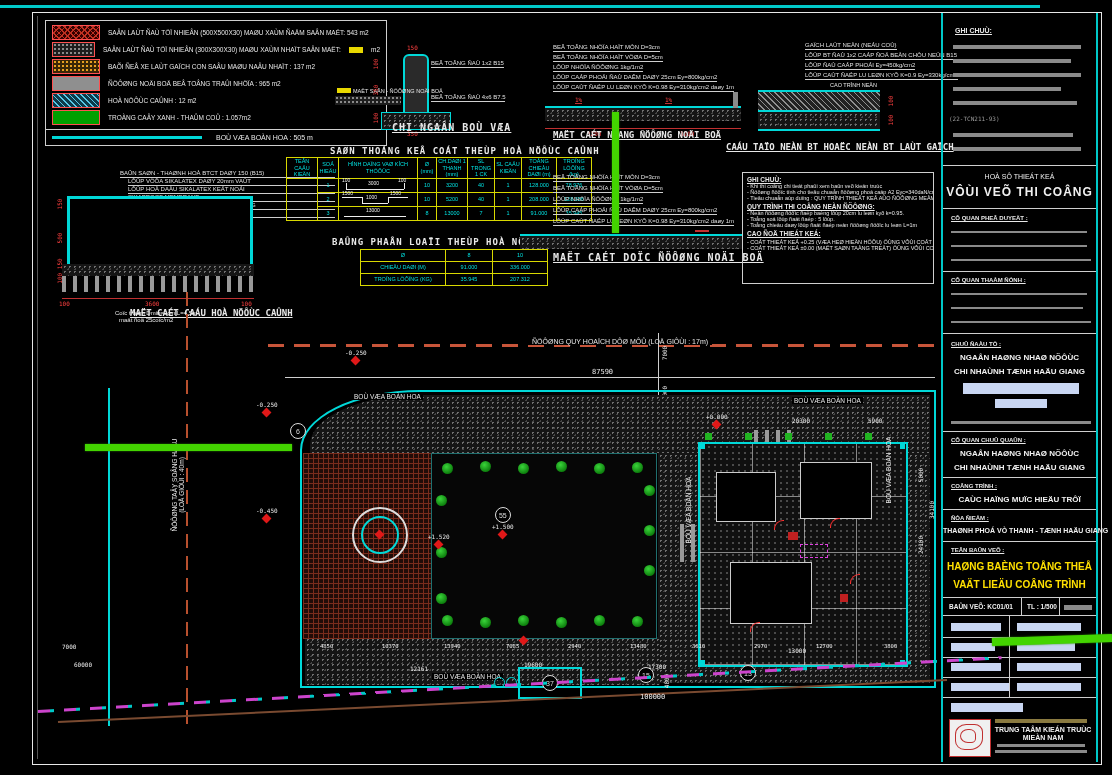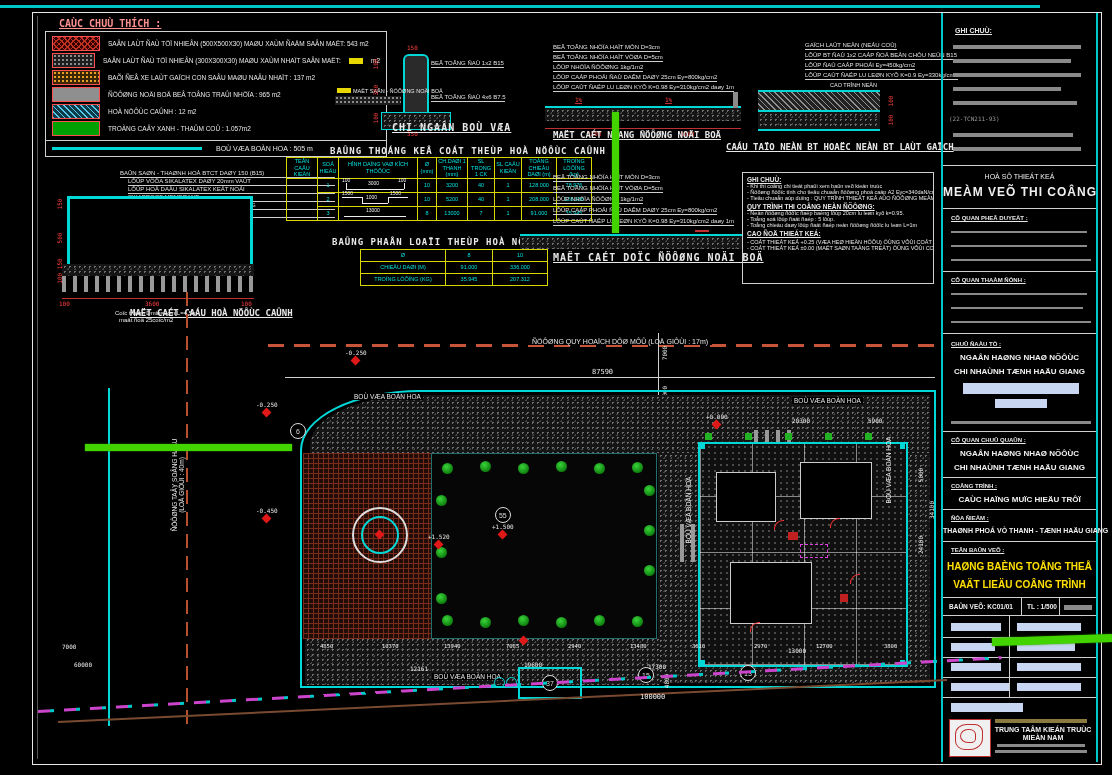--- a/index.html
+++ b/index.html
@@ -59,21 +59,20 @@
 </head>
 <body>
 
 <div id="sheet">
 
   <div class="abs gbar" style="left:0;top:5px;width:1040px;height:3px;background:#00c8c8;box-shadow:none;"></div>
   <div class="abs" style="left:32px;top:12px;width:1068px;height:751px;border:1px solid #e8e8e8;"></div>
   <div class="abs" style="left:37px;top:16px;width:0;height:743px;border-left:1px solid #555;"></div>
 
   <div class="abs" style="left:45px;top:18px;width:342px;">
-    <div class="t t10 b u mono" style="color:#ff9090;margin-left:14px;">CAÙC CHUÙ THÍCH :</div>
     <div style="border:1px solid #cfcfcf;margin-top:2px;padding:3px 6px;">
       <div class="legrow">
         <div class="sw redhatch"></div>
         <div class="t t65">SAÂN LAÙT ÑAÙ TÖÏ NHIEÂN (500X500X30) MAØU XAÙM ÑAÄM SAÂN MAËT: 543 m2</div>
       </div>
       <div class="legrow">
         <div class="sw speckle2"></div>
         <div class="t t65">SAÂN LAÙT ÑAÙ TÖÏ NHIEÂN (300X300X30) MAØU XAÙM NHAÏT SAÂN MAËT:</div>
         <div style="width:16px;height:6px;background:#e8d800;"></div>
         <div class="t t65">m2</div>
@@ -168,21 +167,21 @@
     <div class="abs linec" style="left:8px;top:50px;width:122px;height:2px;"></div>
     <div class="abs diag" style="left:8px;top:52px;width:122px;height:18px;"></div>
     <div class="abs linec" style="left:8px;top:70px;width:122px;height:2px;"></div>
     <div class="abs speckle" style="left:8px;top:72px;width:122px;height:17px;"></div>
     <div class="abs linec" style="left:8px;top:89px;width:122px;height:2px;"></div>
     <div class="abs vc t red t6 mono" style="left:140px;top:61px;color:#ff4040;">100</div>
     <div class="abs vc t red t6 mono" style="left:140px;top:80px;color:#ff4040;">100</div>
   </div>
   <div class="abs t t9 b u mono" style="left:726px;top:142px;">CAÁU TAÏO NEÀN BT HOAËC NEÀN BT LAÙT GAÏCH</div>
 
-  <div class="abs t t9 b mono" style="left:330px;top:146px;letter-spacing:1px;">BAÛNG THOÁNG KEÂ COÁT THEÙP HOÀ NÖÔÙC CAÛNH</div>
+  <div class="abs t t9 b mono" style="left:330px;top:146px;letter-spacing:1px;">SAØN THOÁNG KEÂ COÁT THEÙP HOÀ NÖÔÙC CAÛNH</div>
   <div class="abs" style="left:286px;top:157px;">
     <table class="cad">
       <tbody>
           <tr>
         <td style="width:28px;">TEÂN CAÁU KIEÄN</td>
         <td style="width:18px;">SOÁ HIEÄU</td>
         <td style="width:76px;">HÌNH DAÏNG VAØ KÍCH THÖÔÙC</td>
         <td style="width:16px;">Ø (mm)</td>
         <td style="width:28px;">CH.DAØI 1 THANH (mm)</td>
         <td style="width:24px;">SL TRONG 1 CK</td>
@@ -306,21 +305,21 @@
     <div class="abs mask" style="left:10px;top:46px;width:118px;"></div>
     <div class="abs mask" style="left:10px;top:60px;width:128px;"></div>
     <div class="abs mask" style="left:10px;top:74px;width:108px;"></div>
     <div class="abs mask" style="left:10px;top:88px;width:124px;"></div>
     <div class="abs t t6 gry mono" style="left:6px;top:102px;">(22-TCN211-93)</div>
     <div class="abs mask" style="left:10px;top:120px;width:120px;"></div>
     <div class="abs mask" style="left:10px;top:134px;width:128px;"></div>
     <div class="abs linew" style="left:0;top:152px;width:153px;height:1px;"></div>
 
     <div class="abs t t7 wh" style="left:0;top:160px;width:153px;text-align:center;">HOÀ SÔ THIEÁT KEÁ</div>
-    <div class="abs t t12 b wh" style="left:0;top:172px;width:153px;text-align:center;letter-spacing:1px;">MEÀM VEÕ THI COÂNG</div>
+    <div class="abs t t12 b wh" style="left:0;top:172px;width:153px;text-align:center;letter-spacing:1px;">VÔÙI VEÕ THI COÂNG</div>
     <div class="abs linew" style="left:0;top:195px;width:153px;height:1px;"></div>
 
     <div class="abs t t6 b u" style="left:8px;top:202px;">CÔ QUAN PHEÂ DUYEÄT :</div>
     <div class="abs mask" style="left:8px;top:218px;width:136px;height:2px;"></div>
     <div class="abs mask" style="left:8px;top:232px;width:136px;height:2px;"></div>
     <div class="abs mask" style="left:8px;top:246px;width:140px;height:2px;"></div>
     <div class="abs linew" style="left:0;top:258px;width:153px;height:1px;"></div>
 
     <div class="abs t t6 b u" style="left:8px;top:264px;">CÔ QUAN THAÅM ÑÒNH :</div>
     <div class="abs mask" style="left:8px;top:280px;width:136px;height:2px;"></div>

